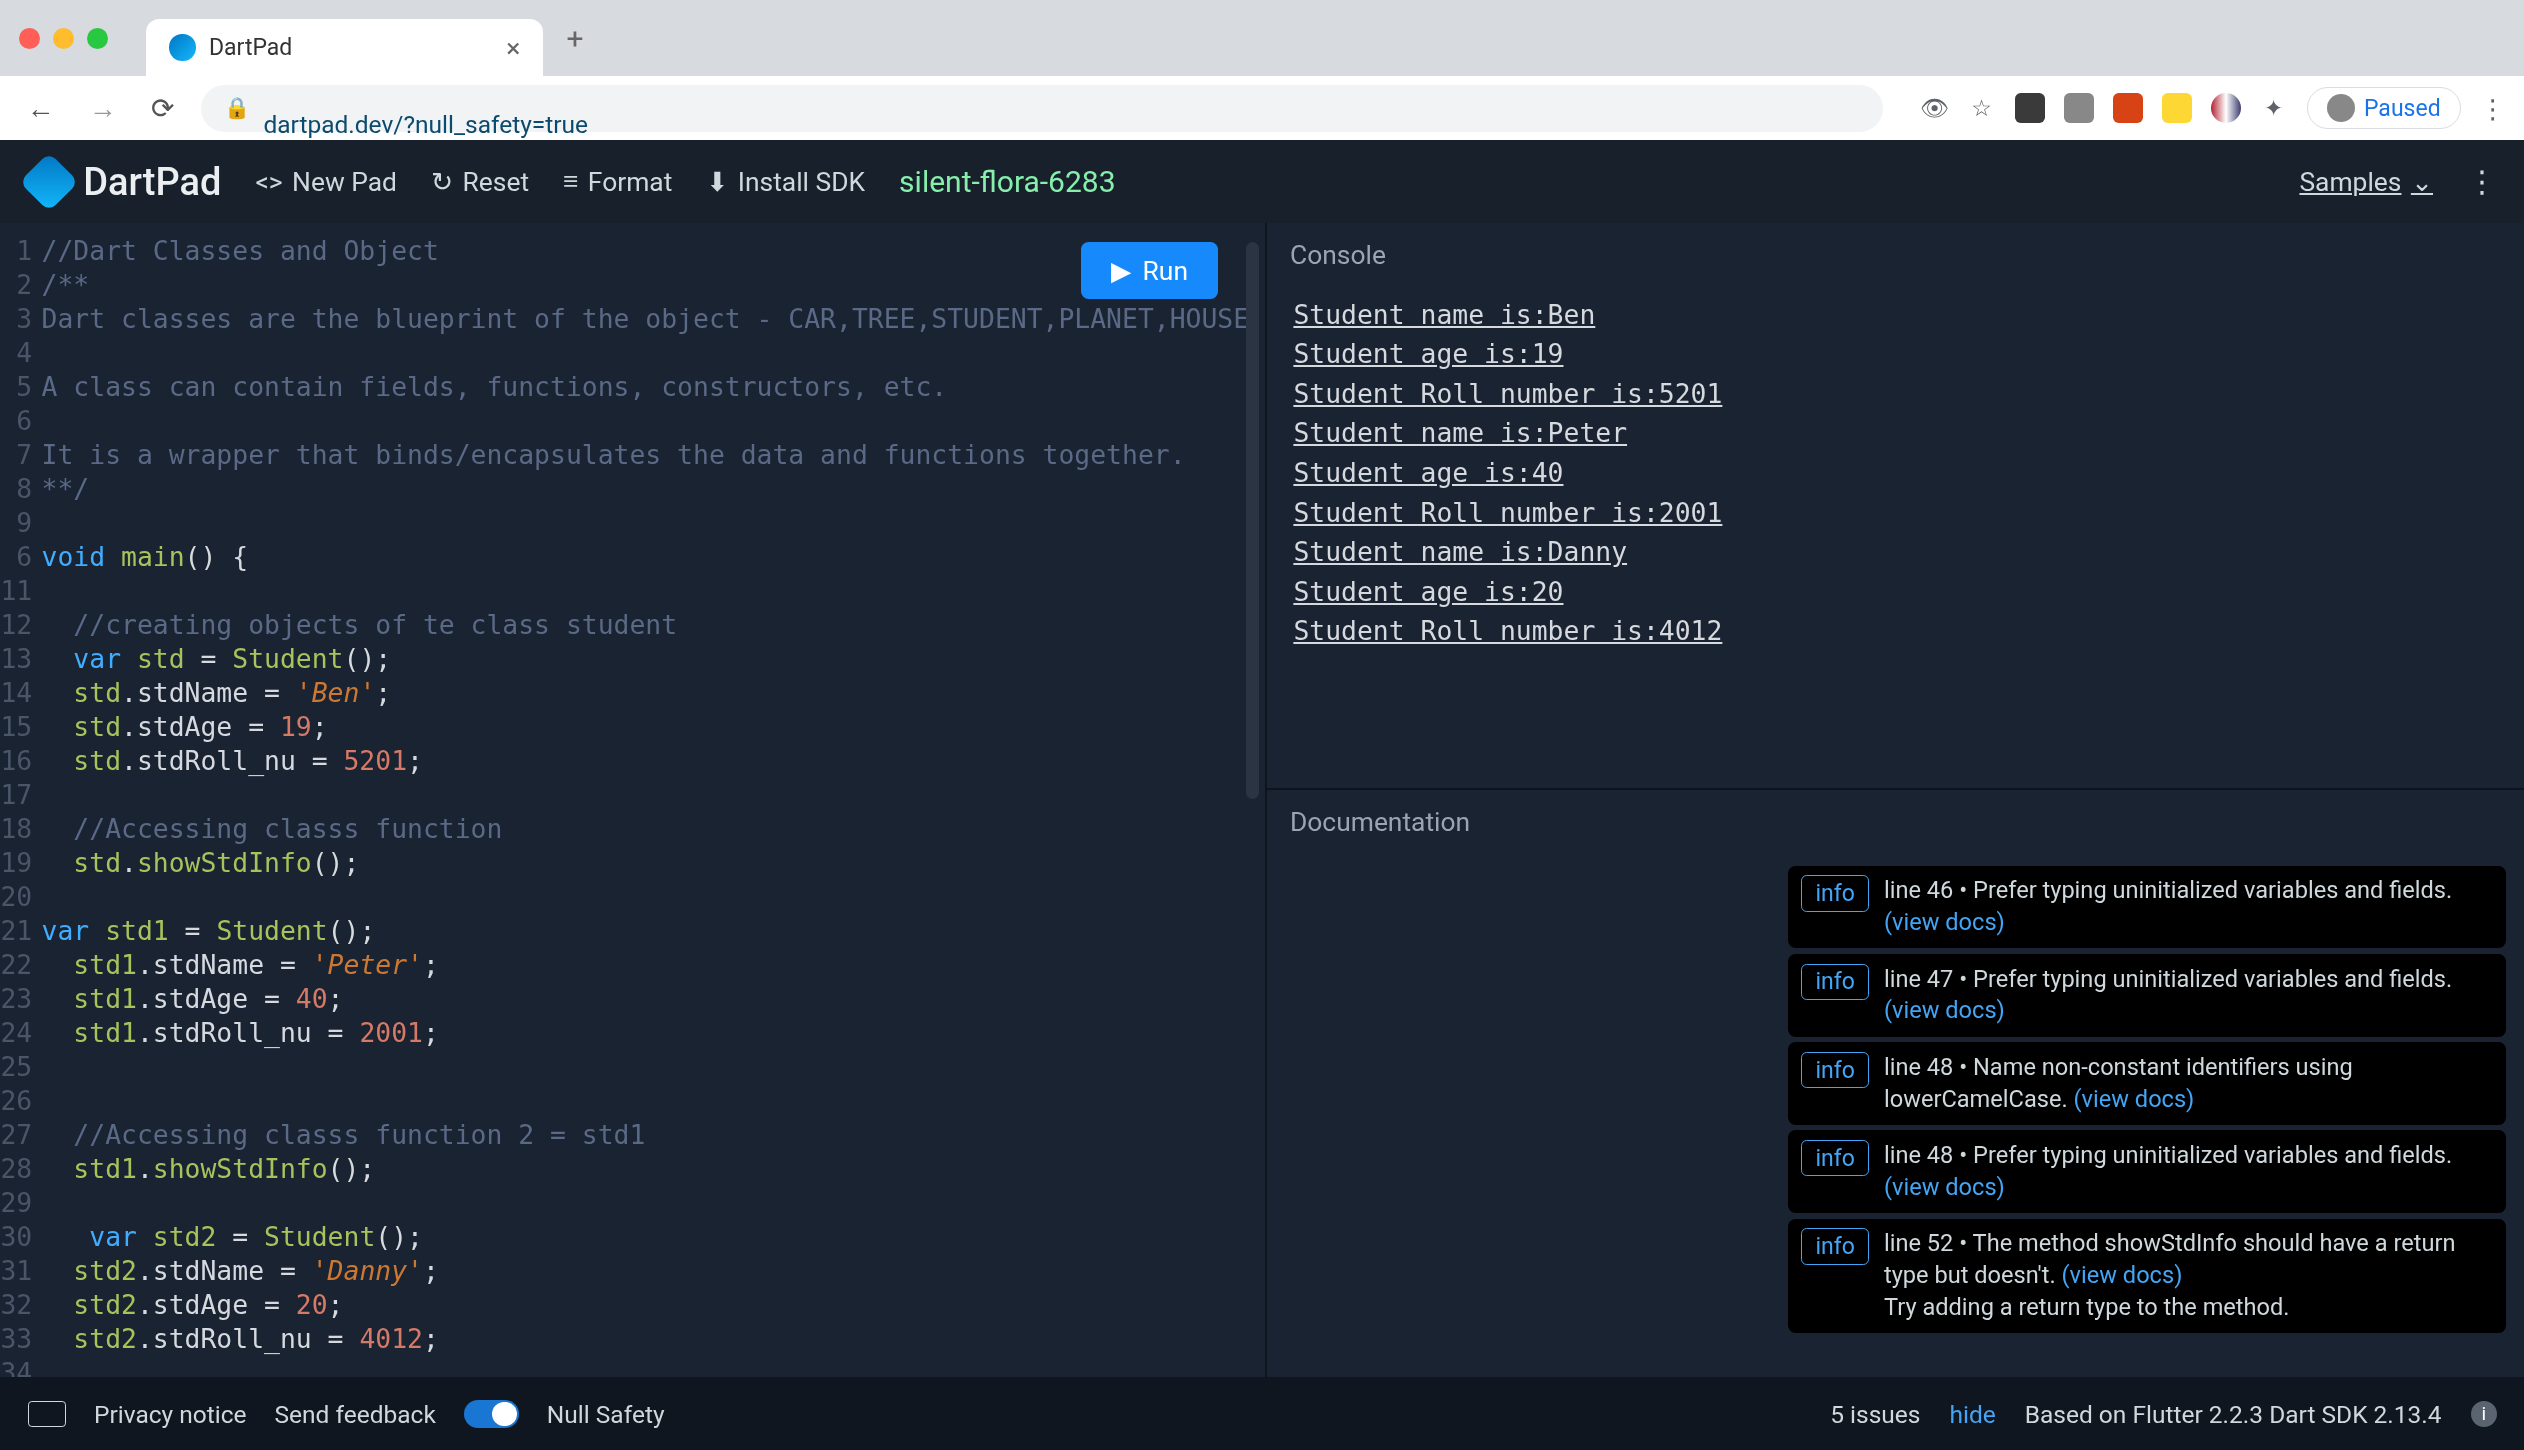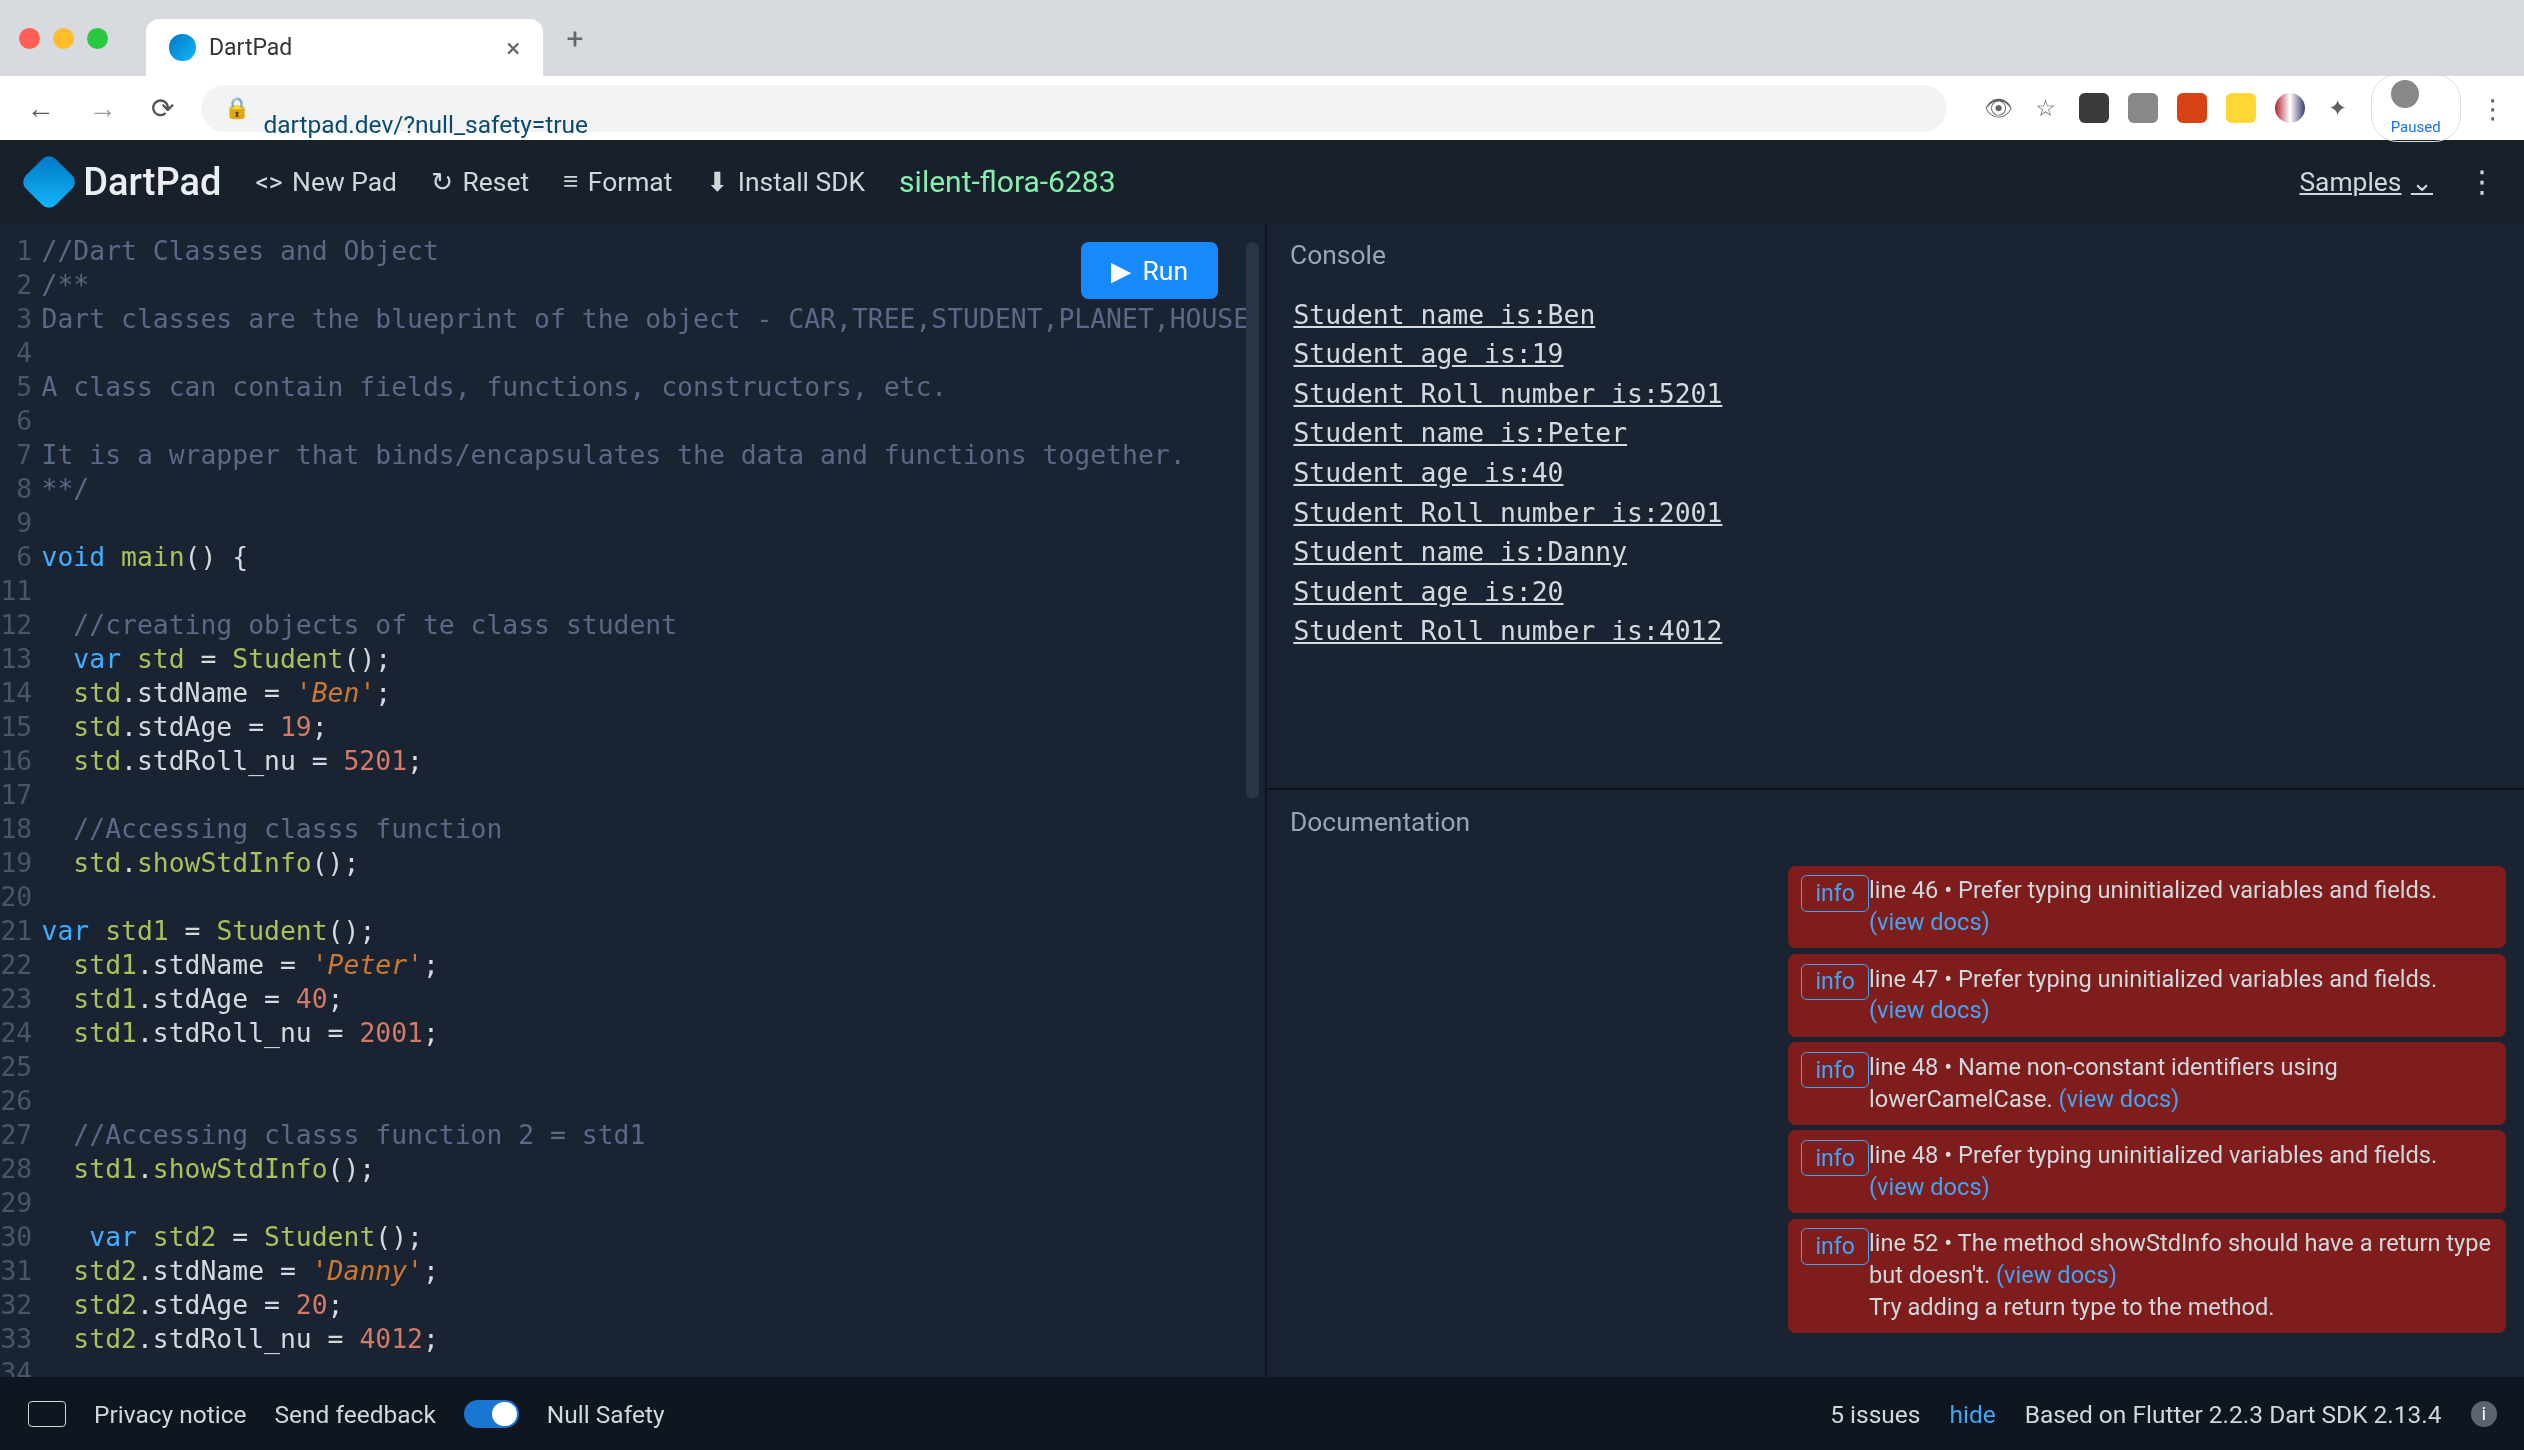--- a/index.html
+++ b/index.html
@@ -69,25 +69,24 @@
 .ext1 { background: #3a3a3a; }
 .ext2 { background: #888; }
 .ext3 { background: #d84315; }
 .ext4 { background: #fdd835; }
 .ext5 { background: linear-gradient(90deg,#b22234,#fff,#3c3b6e); border-radius:50%; }
 .paused-chip {
   border: 1.9px solid #dadce0;
   border-radius: 26.4px;
   padding: 5.7px 19px;
   display: flex;
-  align-items: flex-start;
+  align-items: flex-end;
   gap: 9.4px;
   color: #1a73e8;
-  font-size: 15px;
-  flex-direction: column;
+  font-size: 23px;
 }
 .avatar { width: 28px; height: 28px; border-radius: 50%; background: #888; }
 .menu-dots { font-size: 26.4px; color: #5f6368; }
 
 
 .app-header {
   background: #18202b;
   height: 83px;
   display: flex;
   align-items: center;
@@ -211,21 +210,22 @@
   position: absolute;
   right: 19px;
   top: 76px;
   width: 718px;
   display: flex;
   flex-direction: column;
   gap: 5.7px;
 }
 .issue {
   display: flex;
-  background: #7f1d1d;
+  gap: 15px;
+  background: #000000;
   padding: 9.4px 13.2px;
   border-radius: 7.6px;
 }
 .issue-badge {
   border: 1.9px solid #42a5f5;
   color: #42a5f5;
   border-radius: 5.7px;
   padding: 3.8px 13.2px;
   font-size: 23px;
   align-self: flex-start;

